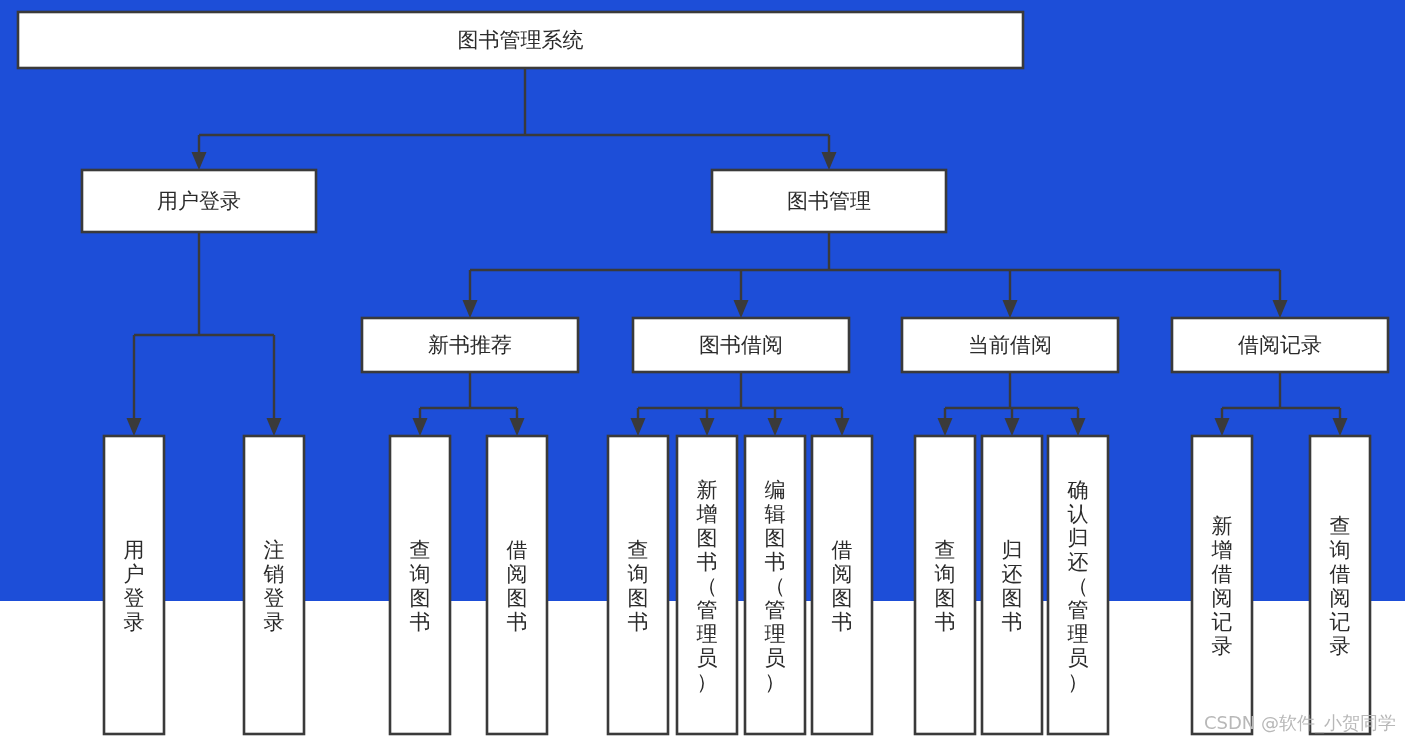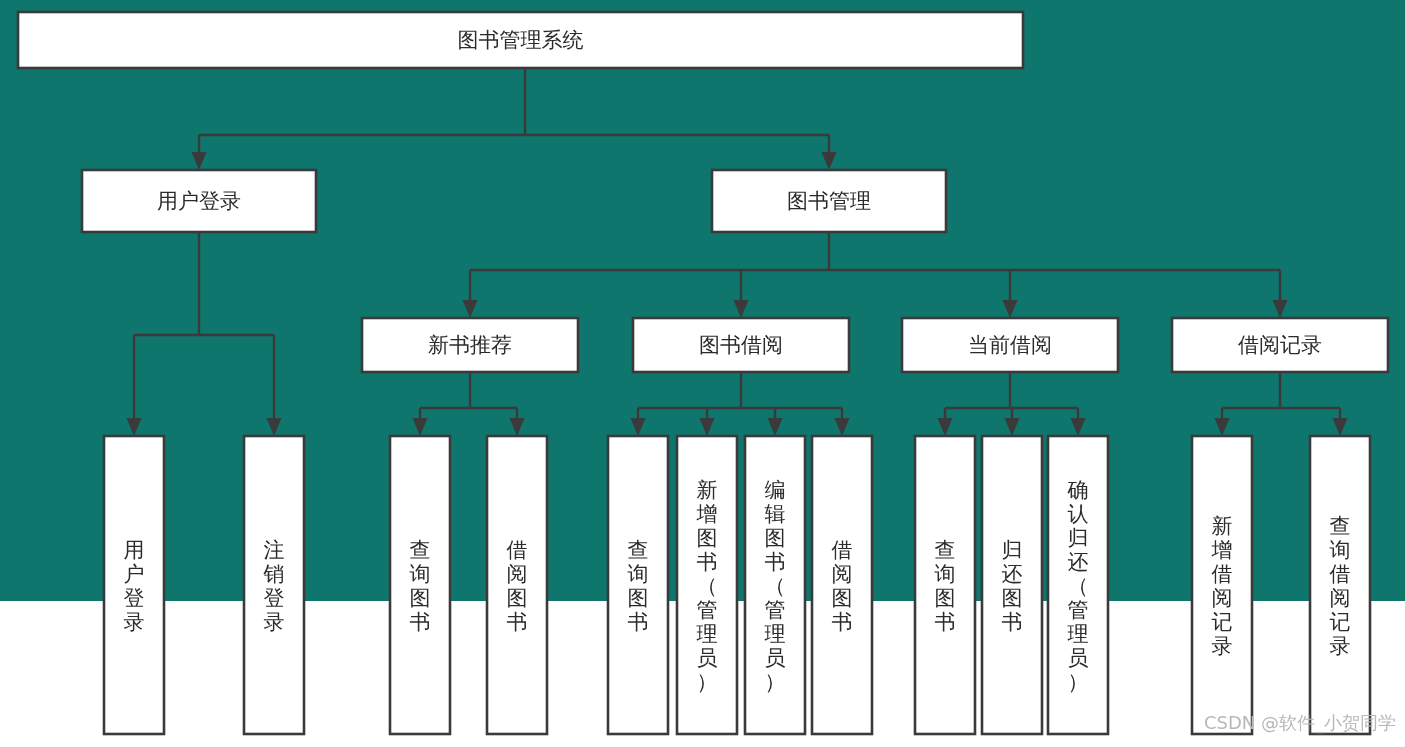--- a/index.html
+++ b/index.html
@@ -11,21 +11,21 @@
   body {
     width: 1405px;
     height: 747px;
     overflow: hidden;
     font-family: "DejaVu Sans", "Liberation Sans", sans-serif;
   }
   #diagram-root {
     position: relative;
     width: 1405px;
     height: 601px;
-    background: #0f766e;
+    background: #1d4ed8;
   }
   svg.diagram-canvas {
     position: absolute;
     left: 0;
     top: 0;
     width: 1405px;
     height: 747px;
     display: block;
   }
   .node-box {

